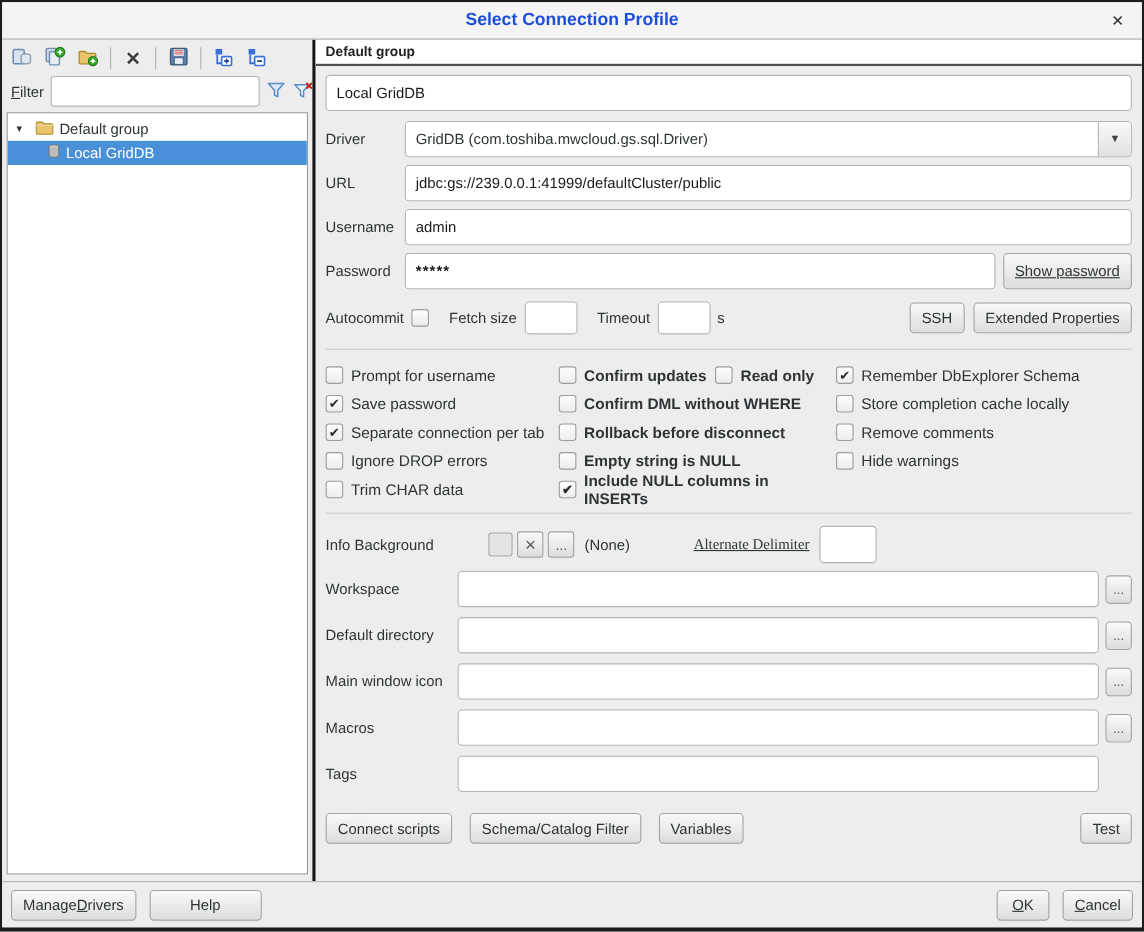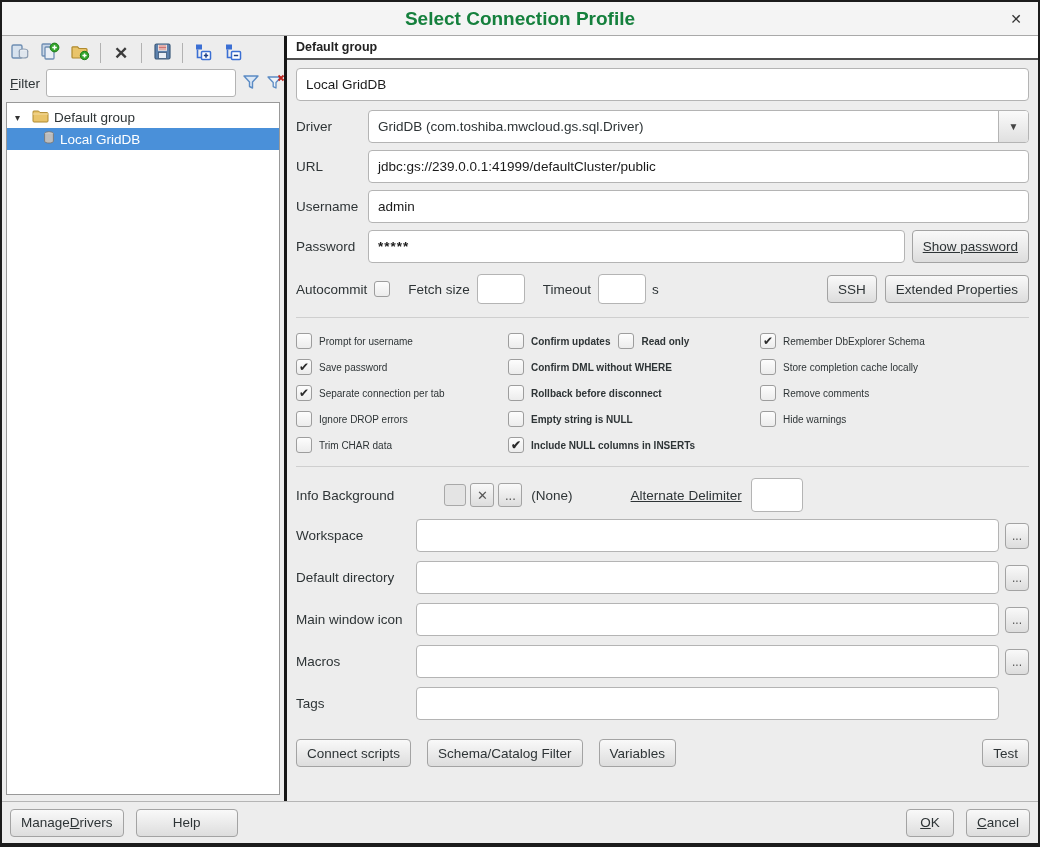--- a/index.html
+++ b/index.html
@@ -12,21 +12,21 @@
     background:#ededed;
     display:flex; flex-direction:column;
   }
 
   
   .titlebar {
     height:34px; flex:0 0 34px; background:#f4f4f4;
     border-bottom:1px solid #a9a9a9;
     display:flex; align-items:center; position:relative;
   }
-  .titlebar .title { flex:1; text-align:center; font-weight:bold; font-size:19px; color:#15803d; }
+  .titlebar .title { flex:1; text-align:center; font-weight:bold; font-size:16px; color:#1d4ed8; }
   .titlebar .close { position:absolute; right:12px; top:7px; width:20px; height:20px;
     display:flex; align-items:center; justify-content:center; color:#333; font-size:14px; cursor:default; }
 
   
   .main { flex:1; display:flex; min-height:0; }
 
   
   .left {
     width:285px; flex:0 0 285px; display:flex; flex-direction:column;
     border-right:3px solid #161616; background:#ededed; padding:2px 4px 6px 4px;
@@ -92,31 +92,31 @@
   .ac-row .gap { width:18px; }
   .ac-row .spacer { flex:1; }
 
   .hsep { height:1px; background:#cfcfcf; margin:4px 0 4px 0; }
 
   .opts { display:flex; padding:6px 0 4px 0; }
   .ocol1 { width:212px; flex:0 0 212px; }
   .ocol2 { width:252px; flex:0 0 252px;font-weight:bold; }
   .ocol3 { flex:1; }
   .opt { height:26px; display:flex; align-items:center; gap:7px; }
-  .opt .olabel { font-size:10px; }
+  .opt .olabel { font-size:14px; }
   .opt.disabled .olabel { color:#a8a8a8; }
   .opt.disabled .cb { border-color:#c4c4c4; background:#ededed; }
   .opt-pair { display:flex; gap:8px; }
 
   .info-row { height:40px; margin:4px 0 4px 0; }
   .swatch { width:22px; height:22px; border:1px solid #a8a8a8; border-radius:3px; background:#e4e4e4; margin-left:50px; }
   .sqbtn { width:24px; height:24px; border:1px solid #a3a3a3; border-radius:3px; background:linear-gradient(#f9f9f9,#dddddd);
      display:flex; align-items:center; justify-content:center; color:#555; font-size:13px; margin-left:4px; }
   .none-lbl { margin-left:9px; }
-  .alt-lbl { margin-left:58px; text-decoration:underline; }
+  .alt-lbl { margin-left:58px; text-decoration:underline;font-family:Liberation Serif, serif; }
   .alt-input { width:52px; height:34px; background:#fff; border:1px solid #b4b4b4; border-radius:4px; margin-left:9px; }
 
   .prow { margin-bottom:9px; }
   .prow .lbl { width:120px; flex:0 0 120px; }
   .prow .txt { flex:1; }
   .prow .browse { width:24px; height:26px; margin-left:6px; padding:0; font-size:12px; color:#555; }
   .tags-row .txt { margin-right:30px; }
 
   .scripts-row { margin-top:9px; height:30px; display:flex; align-items:center; gap:16px; }
   .scripts-row .spacer { flex:1; }

